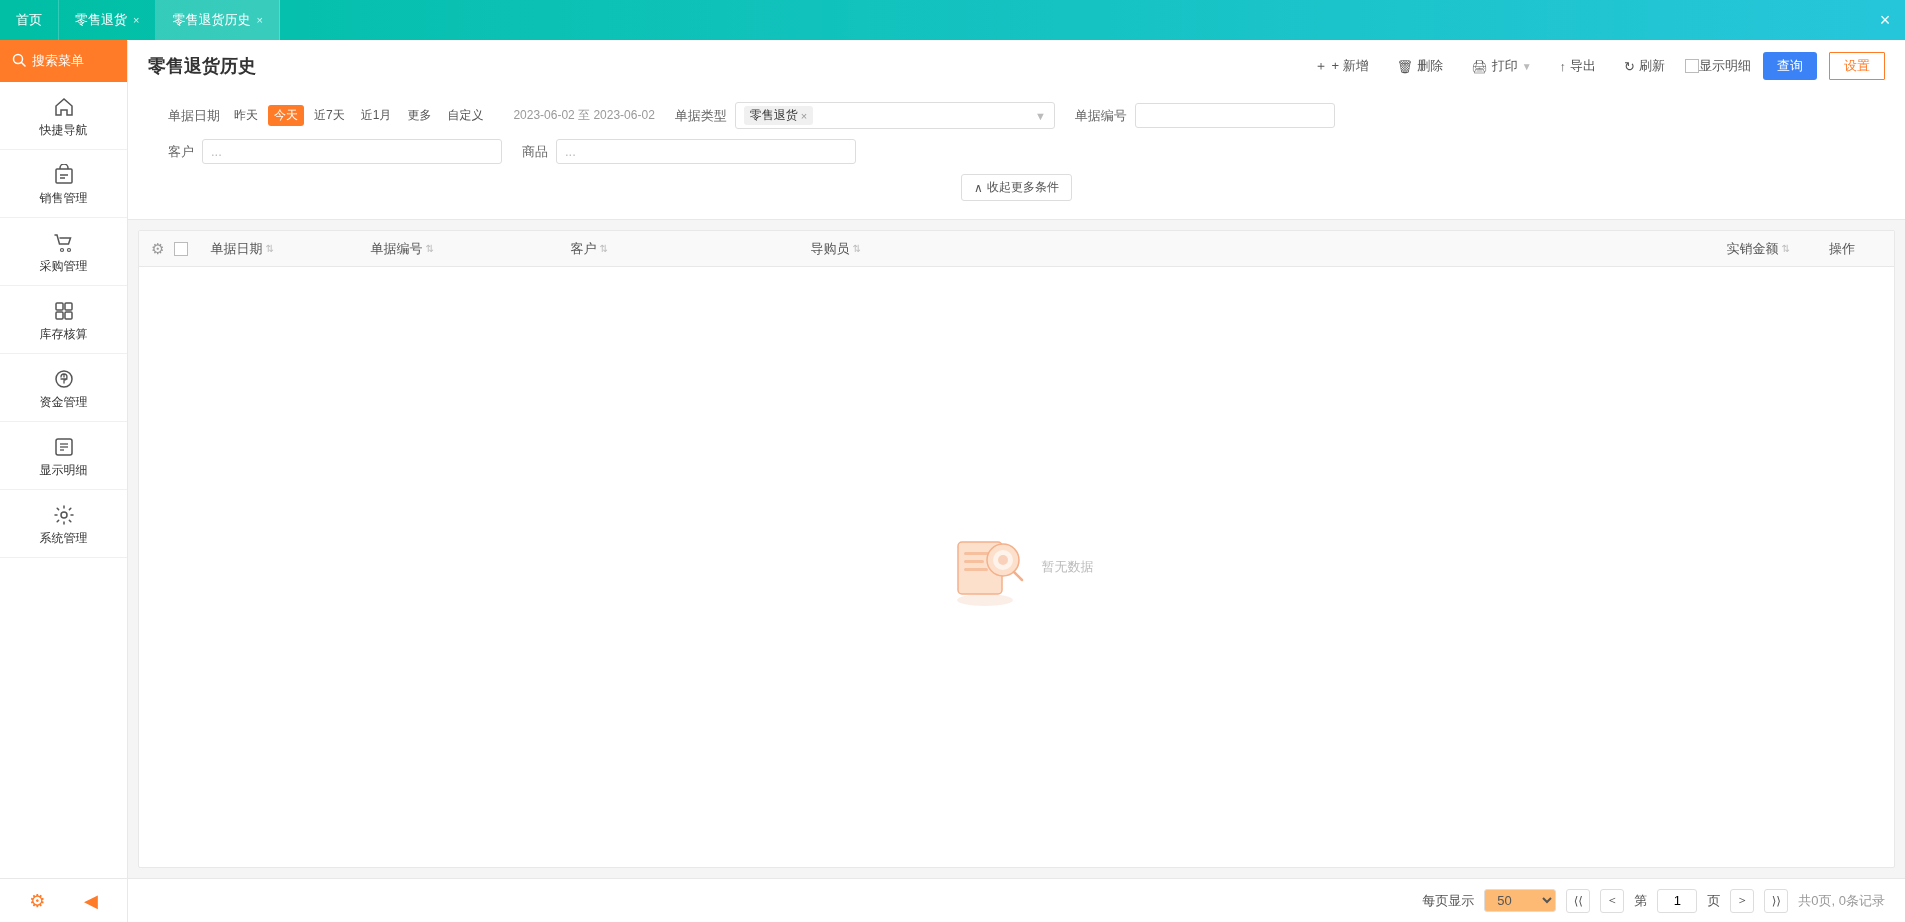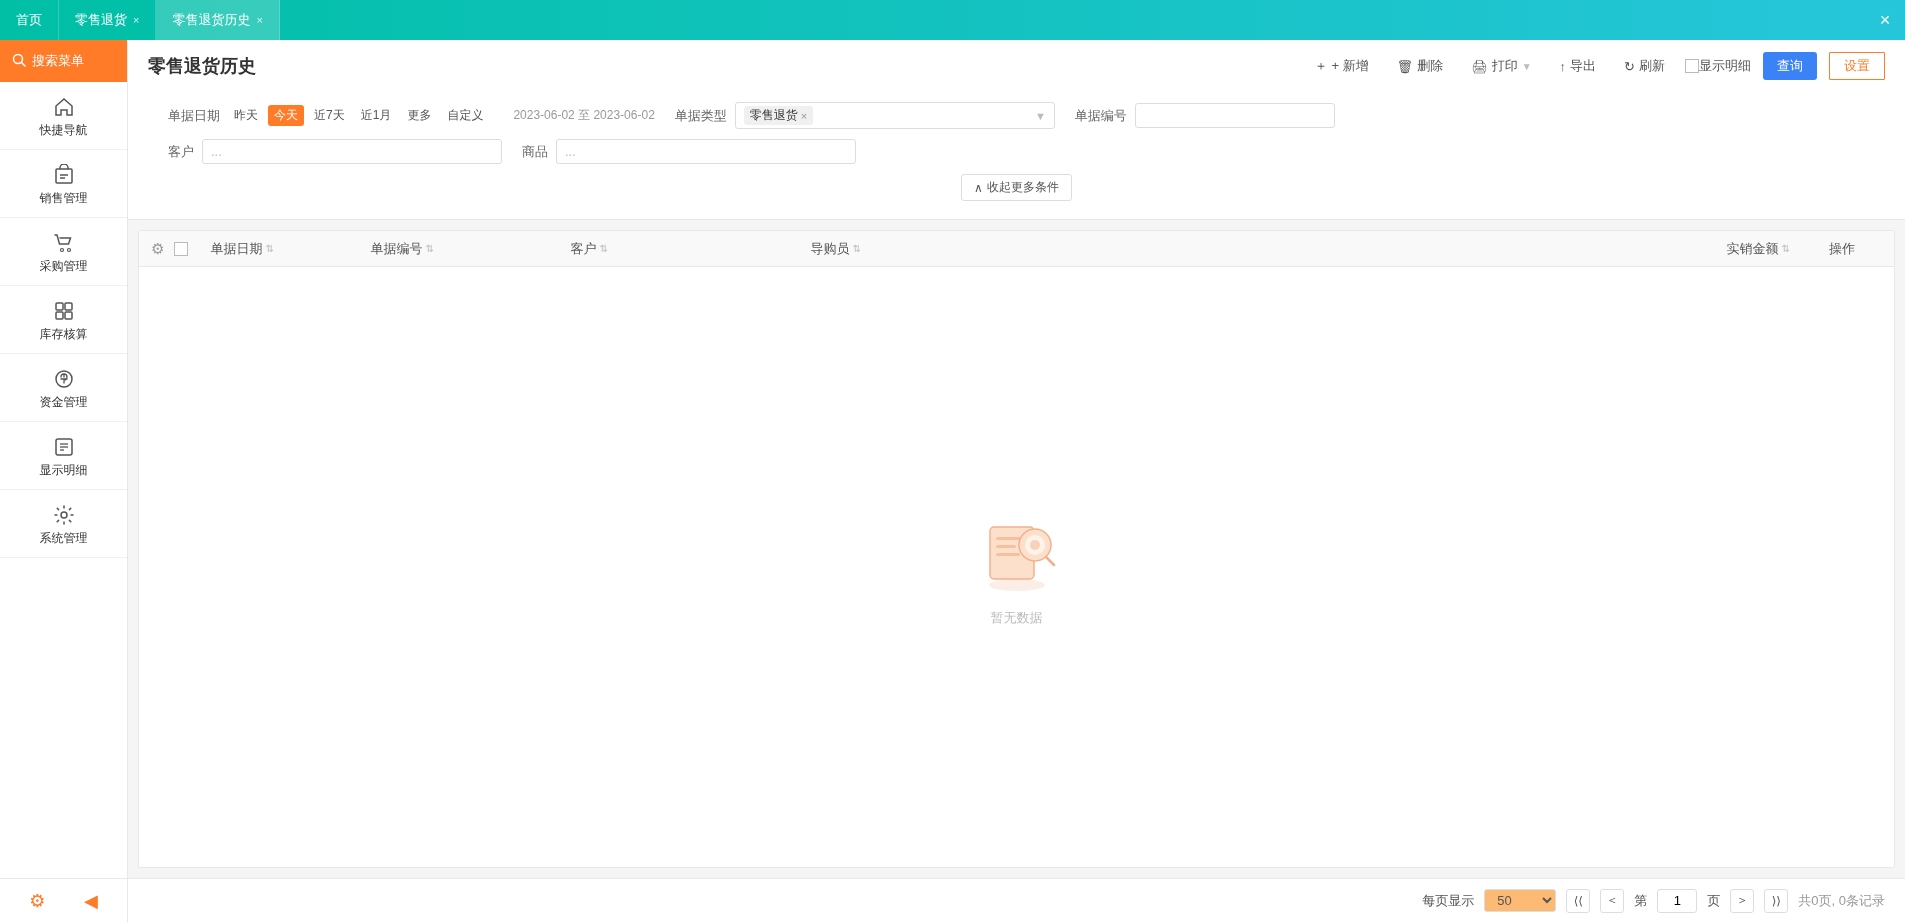--- a/index.html
+++ b/index.html
@@ -344,21 +344,21 @@
     .table-body {
       flex: 1;
       overflow-y: auto;
       display: flex;
       flex-direction: column;
       align-items: center;
       justify-content: center;
     }
     .empty-state {
       display: flex;
-      flex-direction: column;
+      flex-direction: row;
       align-items: center;
       gap: 12px;
       padding: 40px;
     }
     .empty-icon {
       width: 90px;
       height: 90px;
     }
     .empty-text {
       font-size: 13px;

